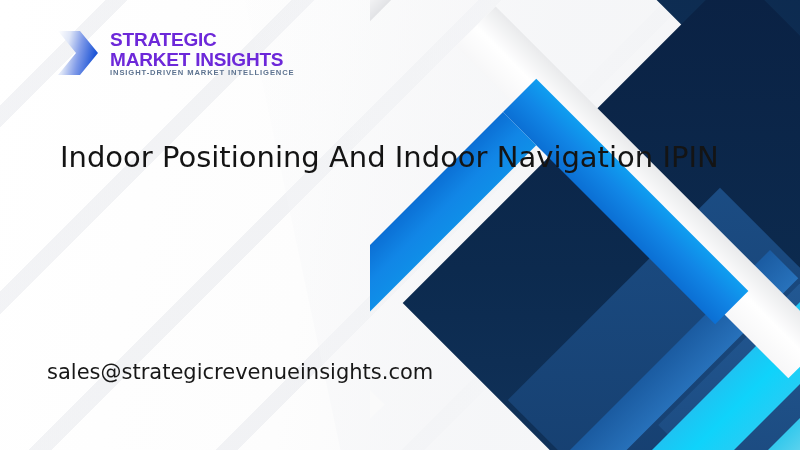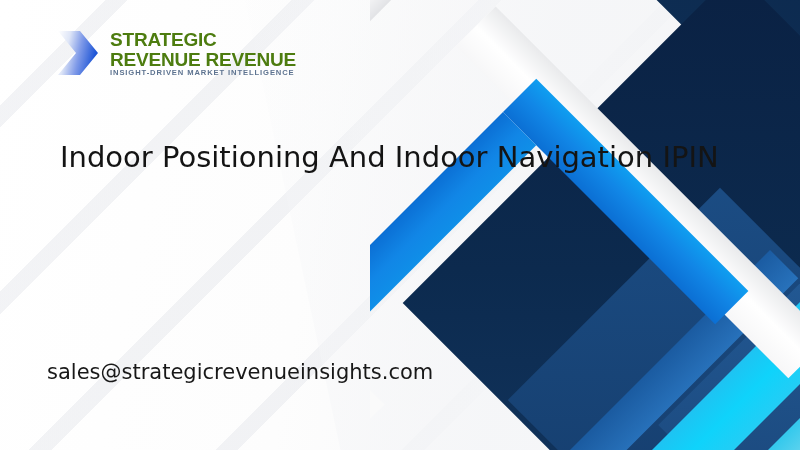--- a/index.html
+++ b/index.html
@@ -155,21 +155,21 @@
     left: 56px; top: 28px;
     display: flex;
     align-items: center;
     gap: 10px;
   }
   .logo-mark { width: 44px; height: 50px; display: block; }
   .logo-text { line-height: 1; }
   .logo-line1, .logo-line2 {
     font-family: "Liberation Sans", sans-serif;
     font-weight: 700;
-    color: #4d7c0f;
+    color: #6d28d9;
     letter-spacing: -0.2px;
     font-size: 19px;
     line-height: 19px;
   }
   .logo-line2 { margin-top: 1px; }
   .logo-tagline {
     font-family: "Liberation Sans", sans-serif;
     font-size: 7.6px;
     font-weight: 700;
     letter-spacing: 0.9px;
@@ -235,21 +235,21 @@
             <stop offset="30%" stop-color="#dfe6f7"></stop>
             <stop offset="62%" stop-color="#7f9ae8"></stop>
             <stop offset="100%" stop-color="#1f56d6"></stop>
           </linearGradient>
         </defs>
         <path d="M2 3 L24 3 L42 25 L24 47 L2 47 L20 25 Z" fill="url(#markGrad)"></path>
       </svg>
     </span>
     <span class="logo-text">
       <div class="logo-line1">STRATEGIC</div>
-      <div class="logo-line2">REVENUE REVENUE</div>
+      <div class="logo-line2">MARKET INSIGHTS</div>
       <div class="logo-tagline">INSIGHT-DRIVEN MARKET INTELLIGENCE</div>
     </span>
   </div>
 
   <div class="headline">Indoor Positioning And Indoor Navigation IPIN</div>
 
   <div class="email">sales@strategicrevenueinsights.com</div>
 
 </div>
 

